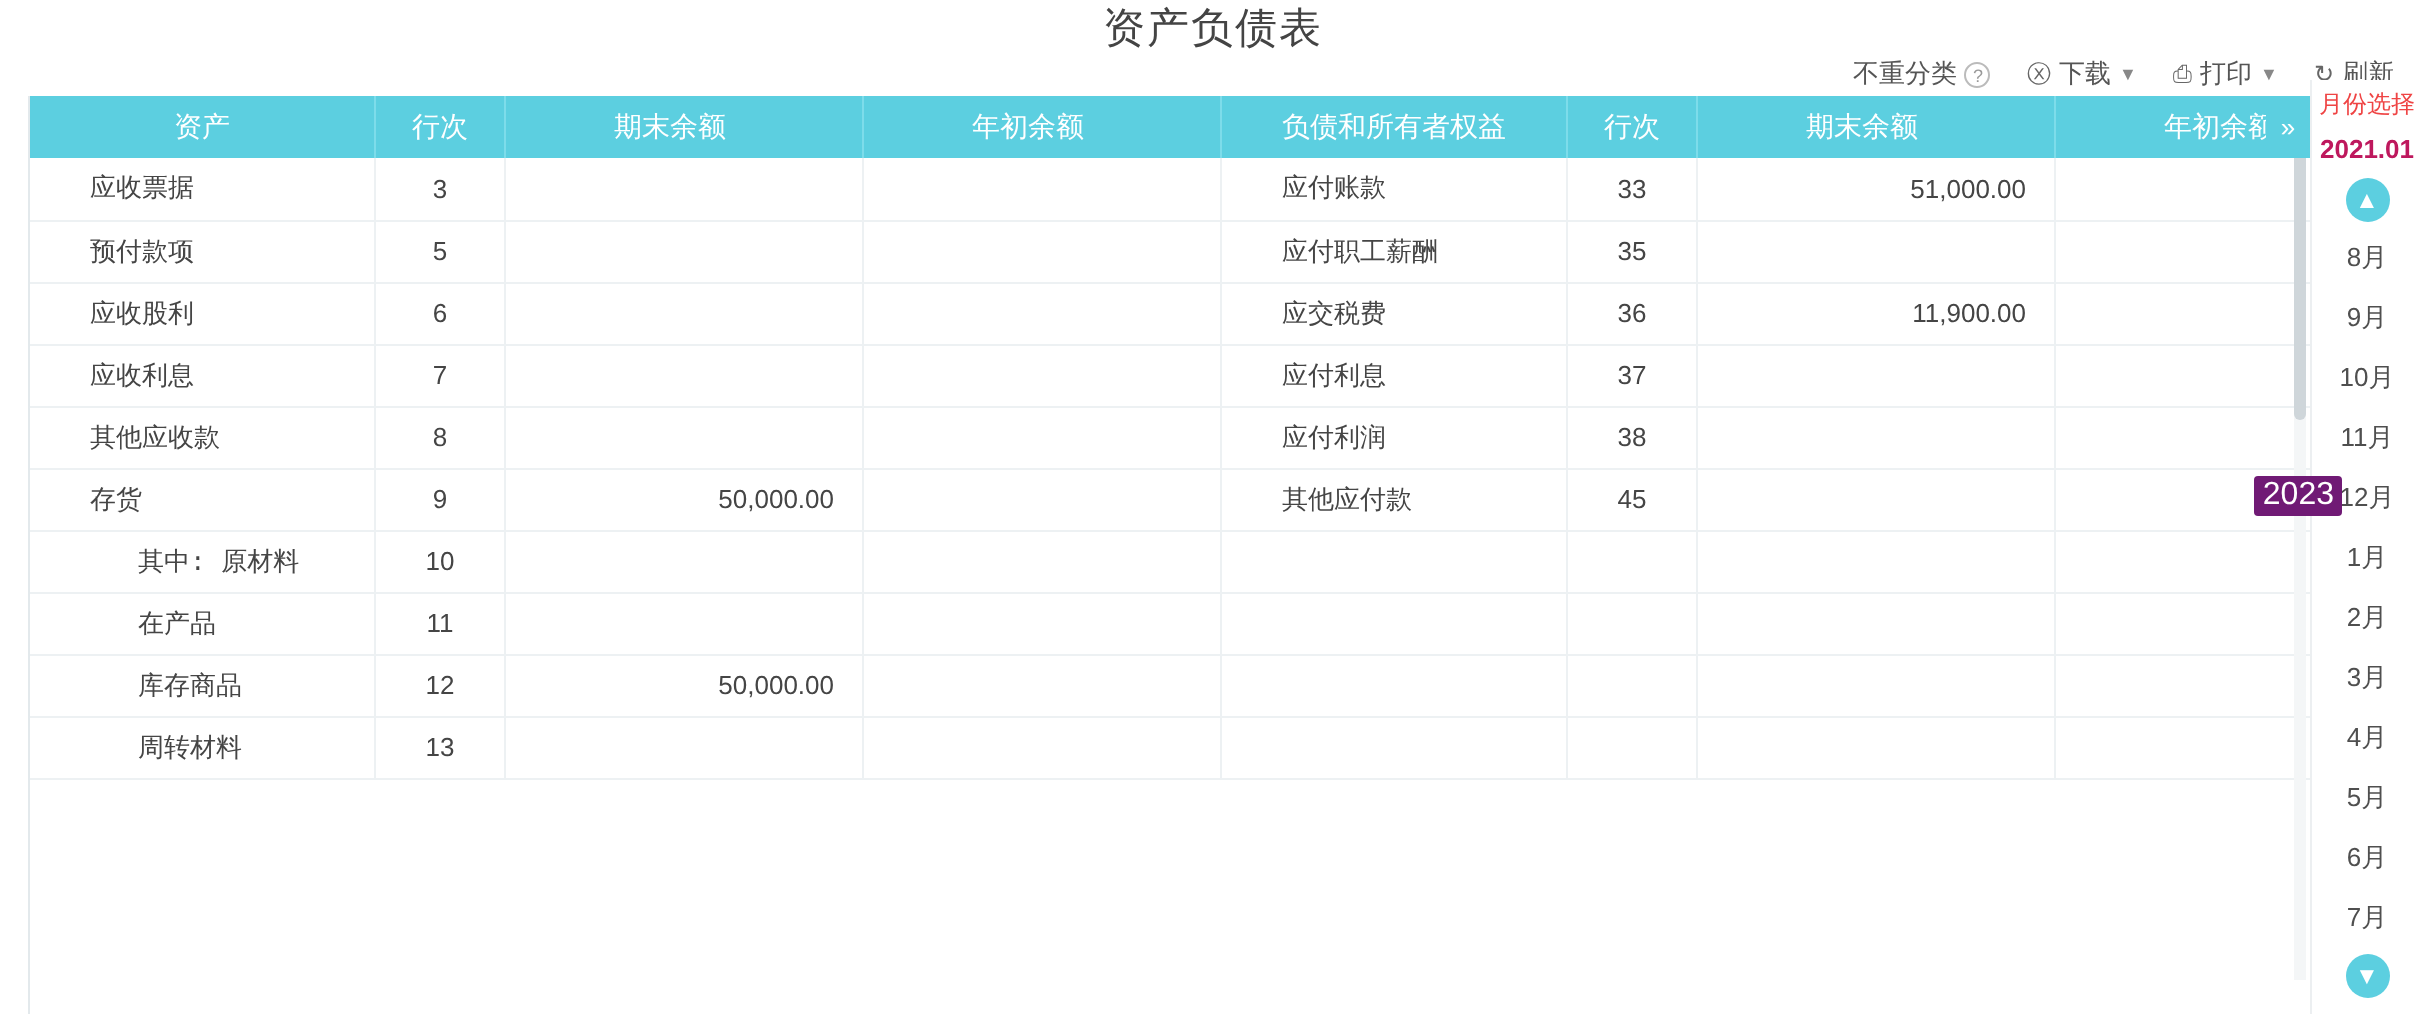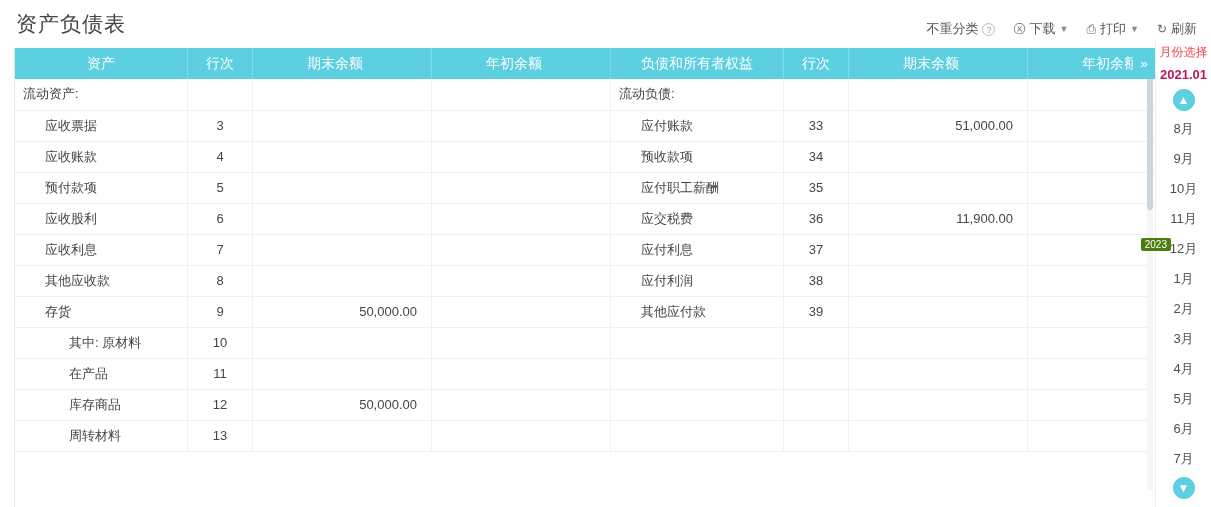--- a/index.html
+++ b/index.html
@@ -17,35 +17,35 @@
     position: relative;
   }
   
   .header {
     height: 48px;
     display: flex;
     align-items: center;
     padding: 0 14px 0 16px;
     box-sizing: border-box;
     background: #ffffff;
+    flex-direction: column;
   }
   .page-title {
     font-size: 21px;
     color: #444444;
     font-weight: normal;
     letter-spacing: 1px;
   }
   .header-tools {
     margin-left: auto;
     display: flex;
     align-items: center;
     gap: 18px;
     font-size: 13px;
     color: #555555;
-    margin-top: 10px;
   }
   .tool {
     display: flex;
     align-items: center;
     gap: 4px;
     cursor: pointer;
     white-space: nowrap;
   }
   .circ-icon {
     display: inline-block;
@@ -102,21 +102,21 @@
     color: #454545;
     box-sizing: border-box;
     white-space: nowrap;
     overflow: hidden;
   }
   .c-name   { width: 172px; }
   .c-line   { width:  64px; text-align: center; }
   .c-amt    { width: 164px; text-align: right; padding-right: 14px !important; margin-top: 12px; }
   .indent0 { padding-left: 8px !important; }
   .indent1 { padding-left: 30px !important; }
-  .indent2 { padding-left: 54px !important; }
+  .indent2 { padding-left: 54px !important; font-family: Liberation Mono, monospace; }
   .edit-icon {
     float: right;
     width: 13px;
     height: 13px;
     border: 1px solid #b9c2c7;
     color: #8c979d;
     font-size: 9px;
     line-height: 12px;
     text-align: center;
     margin-top: 8px;
@@ -178,23 +178,23 @@
     height: 30px;
     line-height: 30px;
     cursor: pointer;
     font-weight: normal;
     color: #4f4f4f;
   }
   .year-badge {
     position: absolute;
     top: 238px;
     right: 40px;
-    background: #4d7c0f;
+    background: #701a75;
     color: #ffffff;
-    font-size: 10px;
+    font-size: 16px;
     padding: 1px 4px;
     border-radius: 2px;
   }
   
   .scroll-track {
     position: absolute;
     top: 70px;
     right: 58px;
     width: 6px;
     height: 420px;
@@ -250,50 +250,30 @@
         <th class="c-amt">期末余额</th>
         <th class="c-amt">年初余额</th>
         <th class="c-name">负债和所有者权益</th>
         <th class="c-line">行次</th>
         <th class="c-amt">期末余额</th>
         <th class="c-amt">年初余额</th>
       </tr>
     </thead>
     <tbody id="tbody">
         <tr>
-          <td class="c-name indent0">流动资产:</td>
-          <td class="c-line"></td>
-          <td class="c-amt"></td>
-          <td class="c-amt"></td>
-          <td class="c-name indent0">流动负债:</td>
-          <td class="c-line"></td>
-          <td class="c-amt"></td>
-          <td class="c-amt"></td>
-        </tr>
-        <tr>
           <td class="c-name indent1">应收票据</td>
           <td class="c-line">3</td>
           <td class="c-amt"></td>
           <td class="c-amt"></td>
           <td class="c-name indent1">应付账款</td>
           <td class="c-line">33</td>
           <td class="c-amt">51,000.00</td>
           <td class="c-amt"></td>
         </tr>
         <tr>
-          <td class="c-name indent1">应收账款</td>
-          <td class="c-line">4</td>
-          <td class="c-amt"></td>
-          <td class="c-amt"></td>
-          <td class="c-name indent1">预收款项</td>
-          <td class="c-line">34</td>
-          <td class="c-amt"></td>
-          <td class="c-amt"></td>
-        </tr>
-        <tr>
           <td class="c-name indent1">预付款项</td>
           <td class="c-line">5</td>
           <td class="c-amt"></td>
           <td class="c-amt"></td>
           <td class="c-name indent1">应付职工薪酬</td>
           <td class="c-line">35</td>
           <td class="c-amt"></td>
           <td class="c-amt"></td>
         </tr>
         <tr>
@@ -325,21 +305,21 @@
           <td class="c-line">38</td>
           <td class="c-amt"></td>
           <td class="c-amt"></td>
         </tr>
         <tr>
           <td class="c-name indent1">存货</td>
           <td class="c-line">9</td>
           <td class="c-amt">50,000.00</td>
           <td class="c-amt"></td>
           <td class="c-name indent1">其他应付款</td>
-          <td class="c-line">39</td>
+          <td class="c-line">45</td>
           <td class="c-amt"></td>
           <td class="c-amt"></td>
         </tr>
         <tr>
           <td class="c-name indent2">其中: 原材料</td>
           <td class="c-line">10</td>
           <td class="c-amt"></td>
           <td class="c-amt"></td>
           <td class="c-name indent1"></td>
           <td class="c-line"></td>

